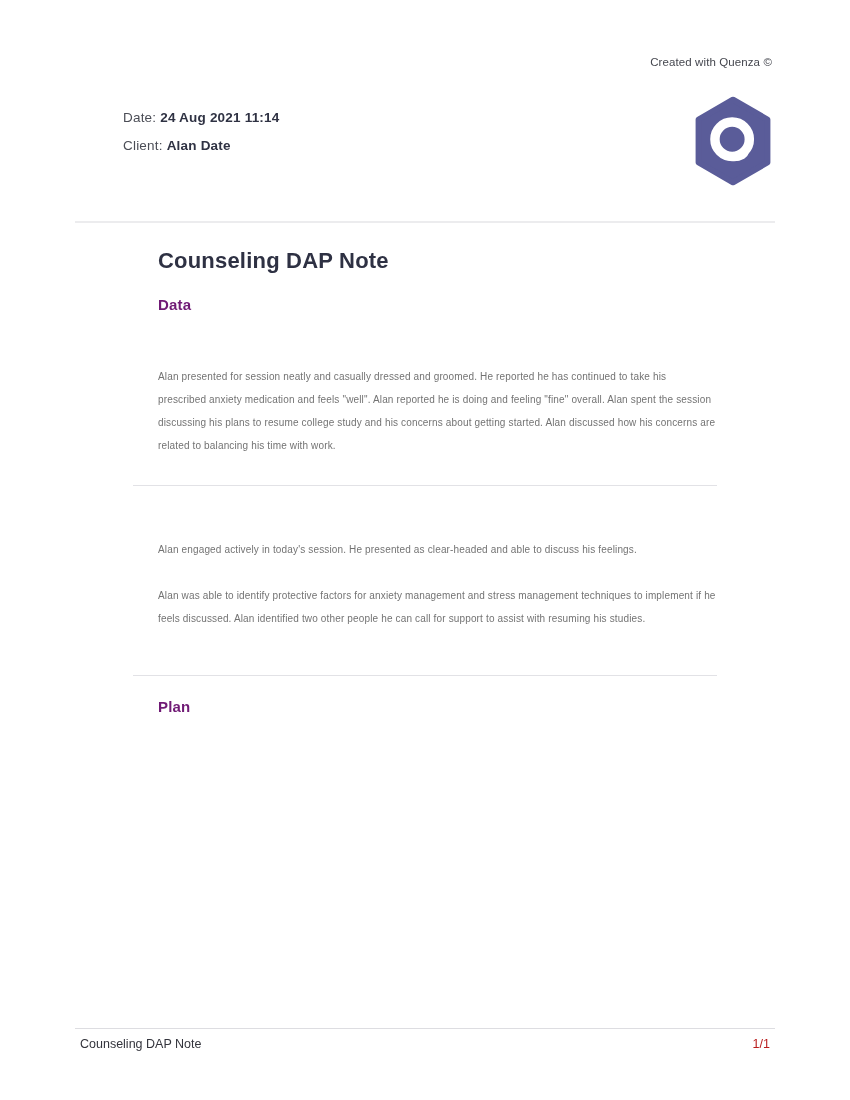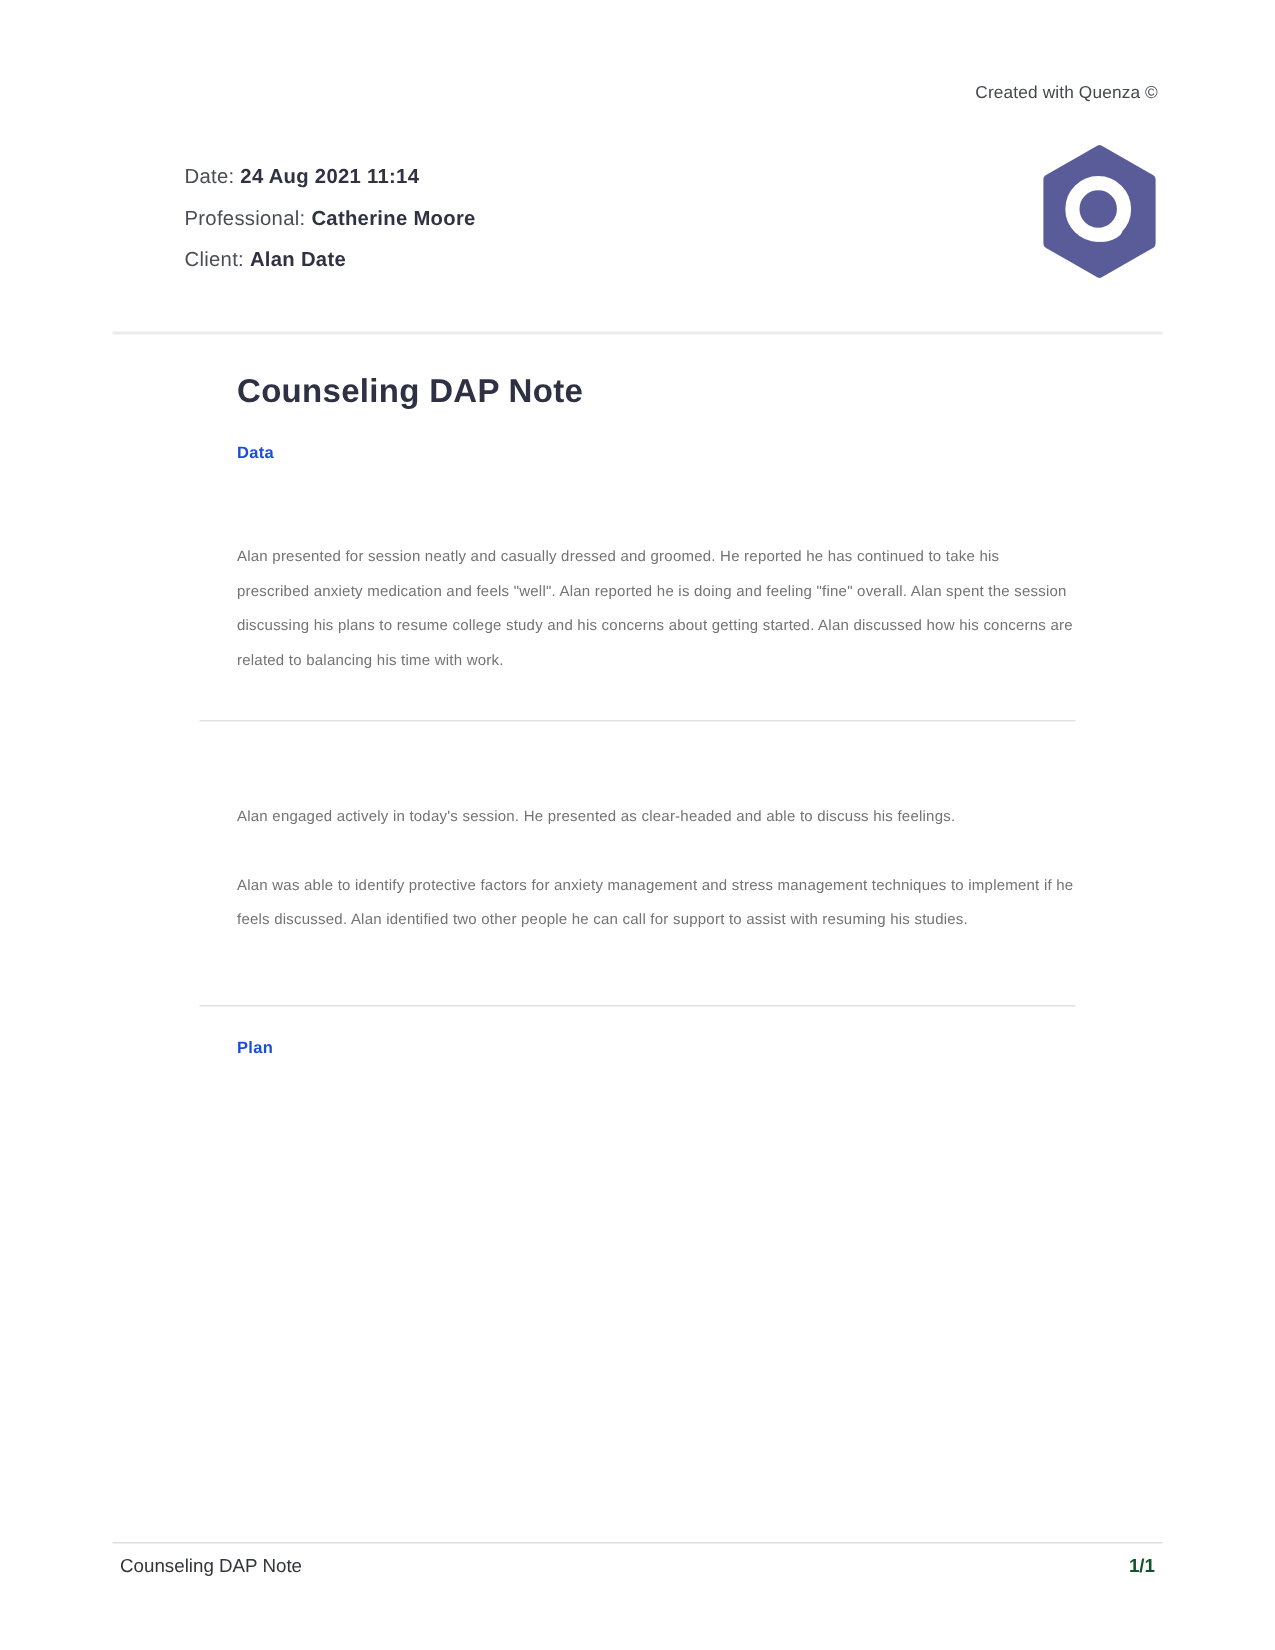--- a/index.html
+++ b/index.html
@@ -73,23 +73,23 @@
     font-size: 22px;
     font-weight: 700;
     color: #2e3143;
     letter-spacing: 0.2px;
   }
   .section { border-top: 0 solid #e2e2e6; }
   .section + .section { border-top-width: 1px; }
   .section-head {
     margin-top: 22px;
     padding-left: 25px;
-    font-size: 11px;
+    font-size: 15px;
     font-weight: 700;
-    color: #1d4ed8;
+    color: #701a75;
     letter-spacing: 0.2px;
   }
   .section p {
     margin-top: 52px;
     padding: 0 0 0 25px;
     width: 100%;
     font-size: 10px;
     line-height: 23px;
     color: #737373;
     letter-spacing: 0.15px;
@@ -104,35 +104,31 @@
     left: 75px;
     right: 75px;
     top: 1028px;
     border-top: 1px solid #dddde1;
     display: flex;
     justify-content: space-between;
     align-items: flex-start;
     padding: 8px 5px 0 5px;
   }
   .footer .f-title { font-size: 12.5px; color: #33343c; }
-  .footer .f-page  { font-size: 12.5px; color: #14532d; font-weight: bold; }
+  .footer .f-page  { font-size: 12.5px; color: #b91c1c; }
 </style>
 </head>
 <body>
 
 <div class="watermark">Created with Quenza ©</div>
 
 <div class="meta">
   <div class="meta-row">
     <span>Date:</span>
     <b>24 Aug 2021 11:14</b>
-  </div>
-  <div class="meta-row">
-    <span>Professional:</span>
-    <b>Catherine Moore</b>
   </div>
   <div class="meta-row">
     <span>Client:</span>
     <b>Alan Date</b>
   </div>
 </div>
 
 <div class="logo">
   <svg viewBox="0 0 100 104" xmlns="http://www.w3.org/2000/svg" aria-hidden="true">
     <polygon points="50,4 90,27 90,77 50,100 10,77 10,27" fill="#5a5c99" stroke="#5a5c99" stroke-width="7" stroke-linejoin="round"></polygon>

